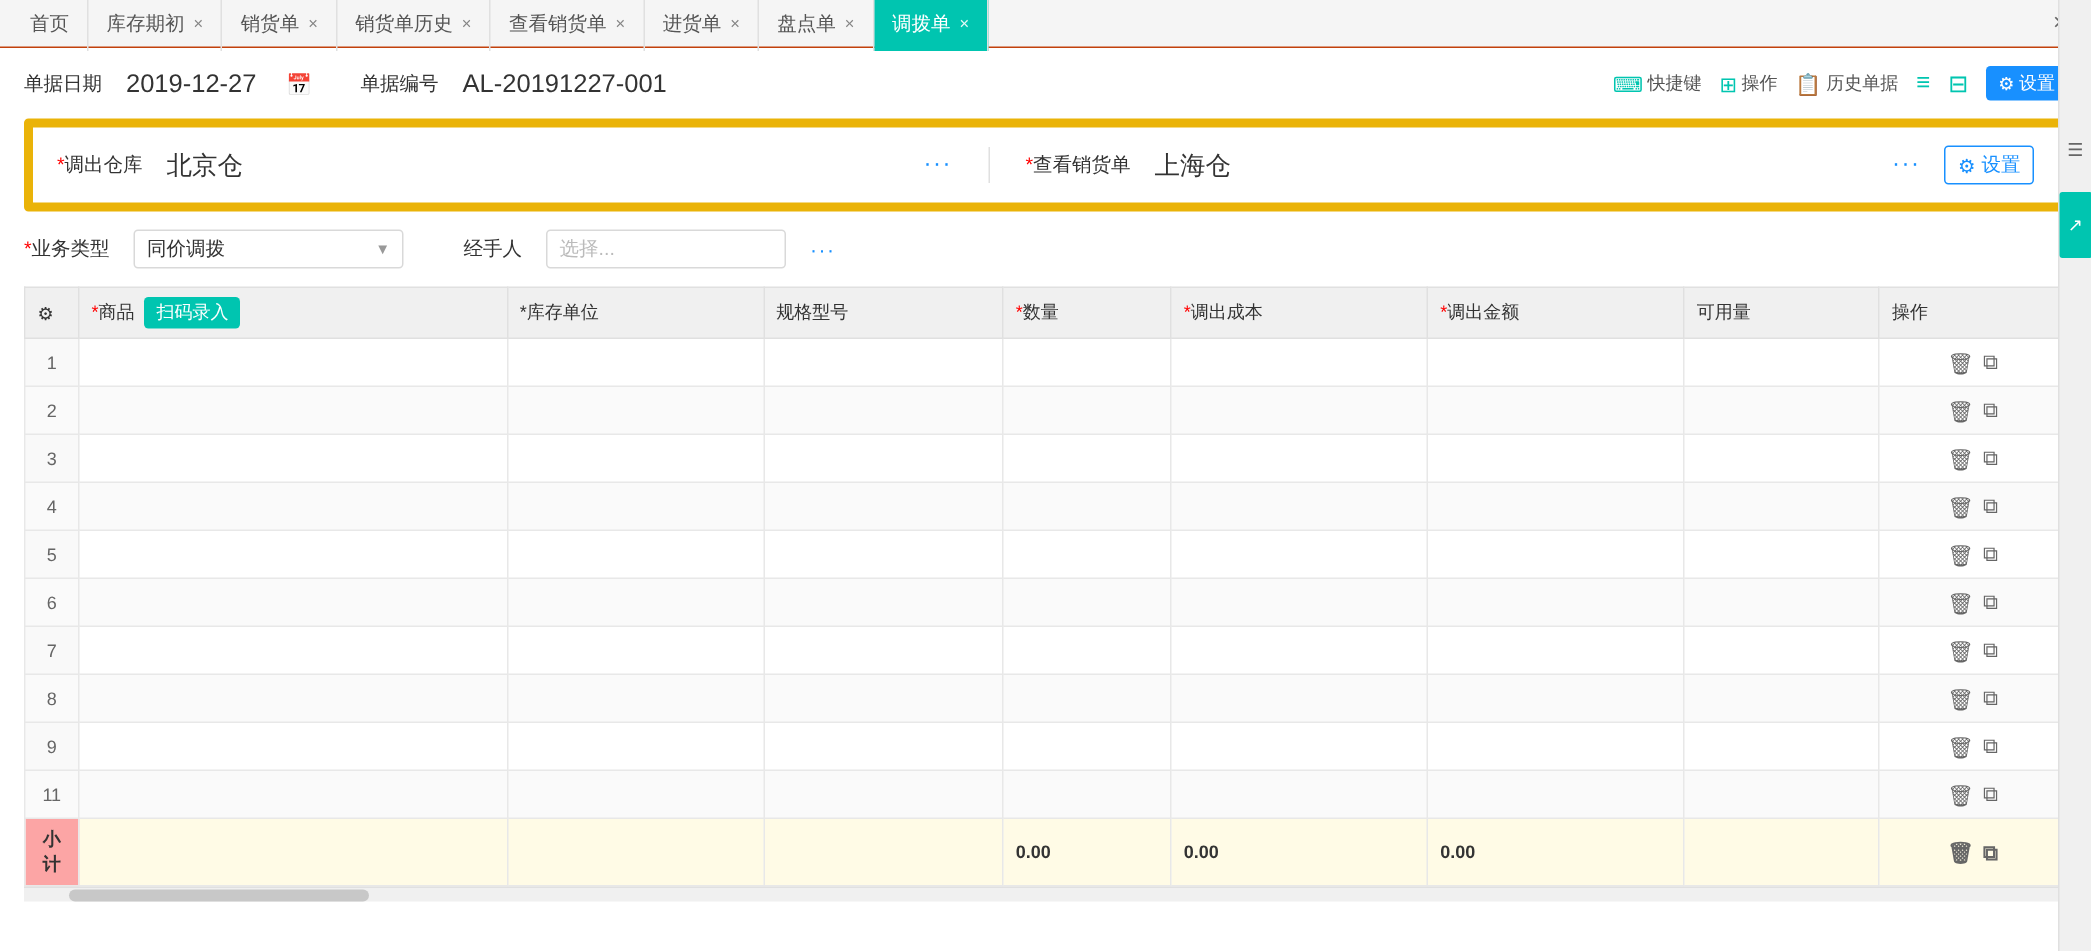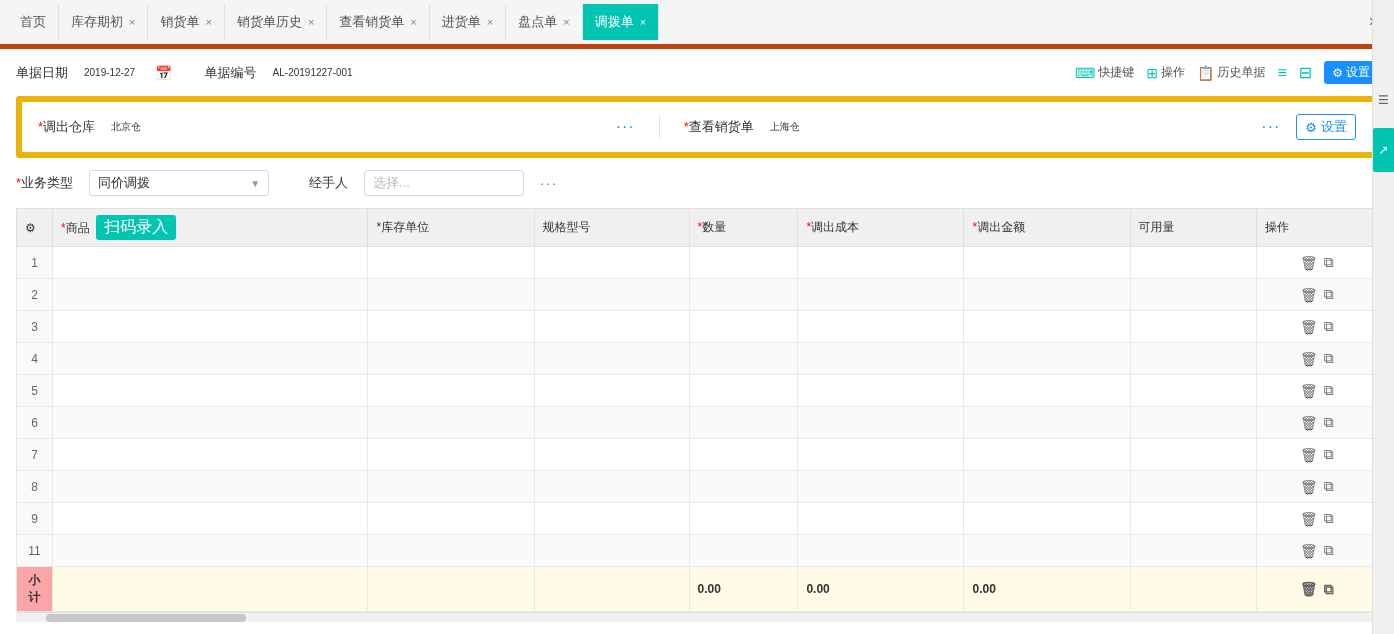--- a/index.html
+++ b/index.html
@@ -1,23 +1,23 @@
 <!DOCTYPE html>
 <html><head>
   <meta charset="utf-8">
   <style>
     * { box-sizing: border-box; margin: 0; padding: 0; }
     body { font-family: 'Microsoft YaHei', Arial, sans-serif; font-size: 13px; color: #333; background: #fff; overflow: hidden; }
 
     
     .tab-bar {
       display: flex; align-items: center;
-      border-bottom: 5px solid #c2410c;
+      border-bottom: 1px solid #c2410c;
       background: #f5f5f5;
-      height: 49px;
+      height: 32px;
       padding: 0 8px;
       position: relative;
     }
     .tab-item {
       display: flex; align-items: center;
       padding: 0 12px;
       height: 36px;
       cursor: pointer;
       font-size: 13px;
       color: #555;
@@ -60,21 +60,21 @@
       align-items: center;
       margin-bottom: 12px;
       gap: 16px;
     }
     .field-label {
       color: #333;
       font-size: 13px;
     }
     .field-value {
       color: #333;
-      font-size: 10px;
+      font-size: 17px;
     }
     .calendar-icon {
       display: inline-flex;
       align-items: center;
       margin-left: 4px;
       color: #00c5b0;
       cursor: pointer;
       font-size: 14px;
     }
 
@@ -200,21 +200,21 @@
     .data-table .subtotal td {
       background: #fffbe6;
       font-weight: bold;
     }
     .scan-btn {
       background: #00c5b0;
       color: #fff;
       padding: 2px 8px;
       border-radius: 3px;
       cursor: pointer;
-      font-size: 16px;
+      font-size: 12px;
       display: inline-block;
     }
     .action-icons {
       display: flex;
       gap: 6px;
       justify-content: center;
       align-items: center;
     }
     .action-icon {
       cursor: pointer;

